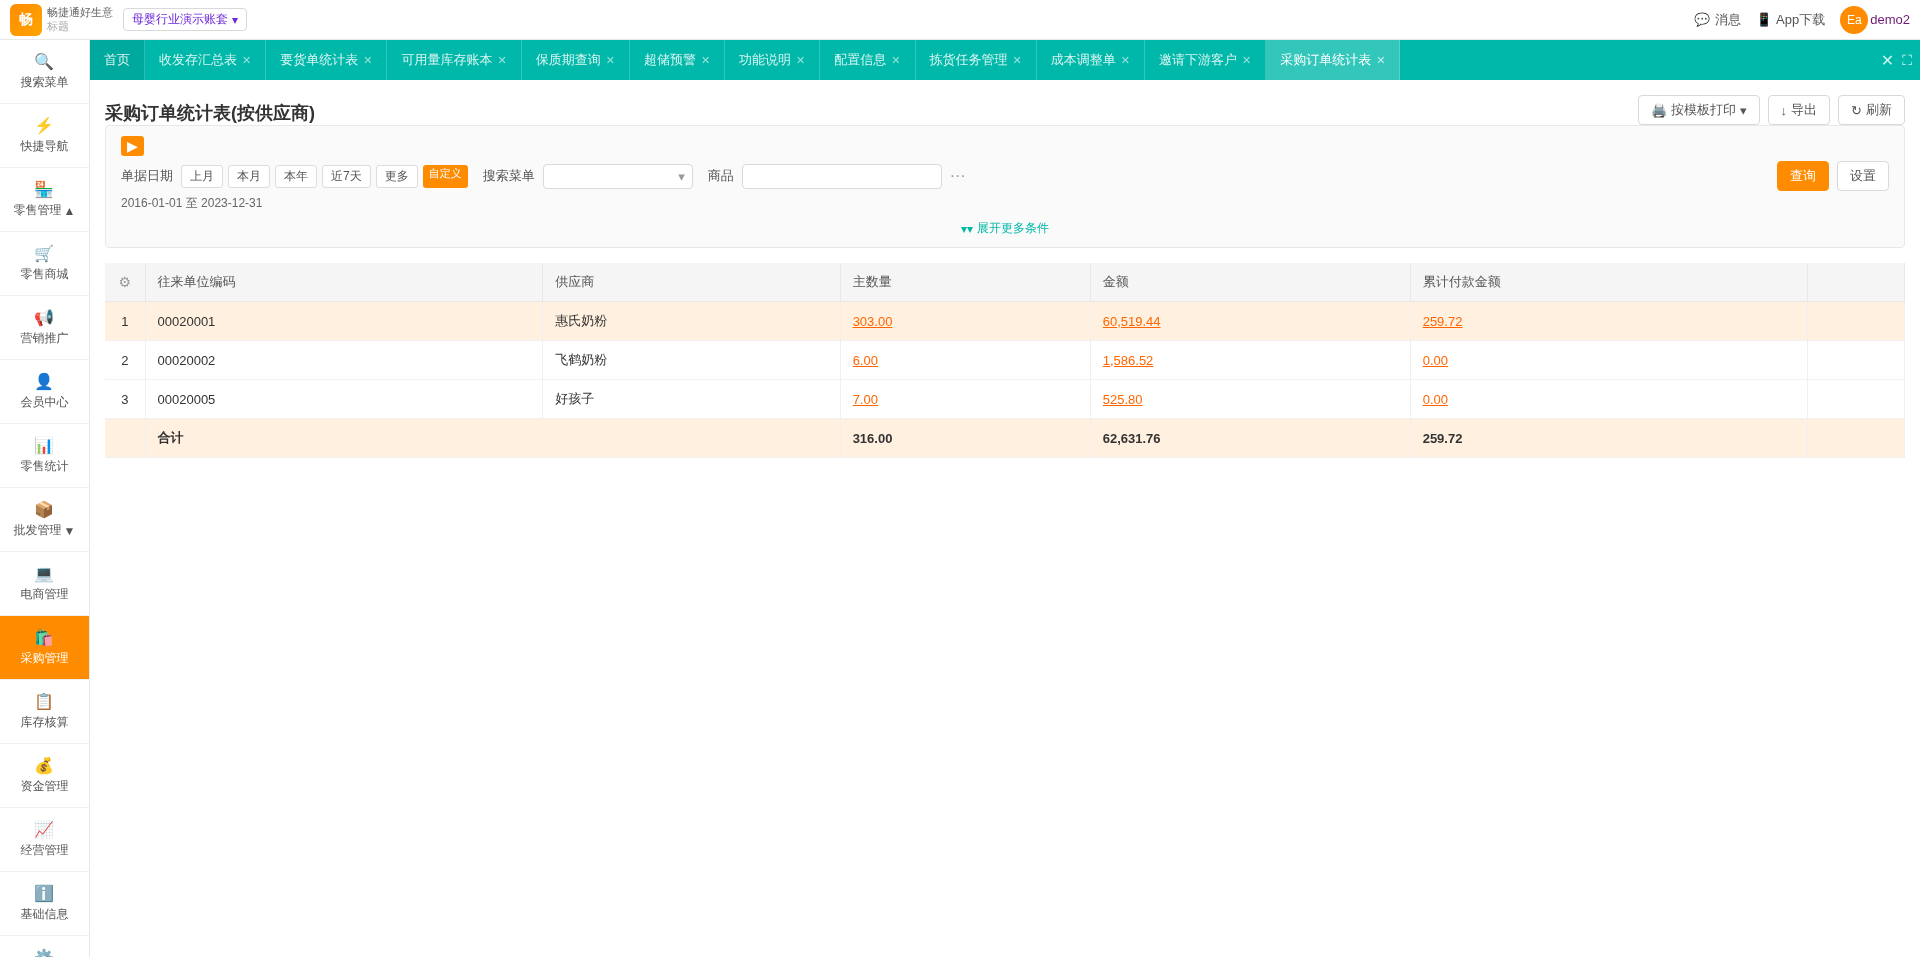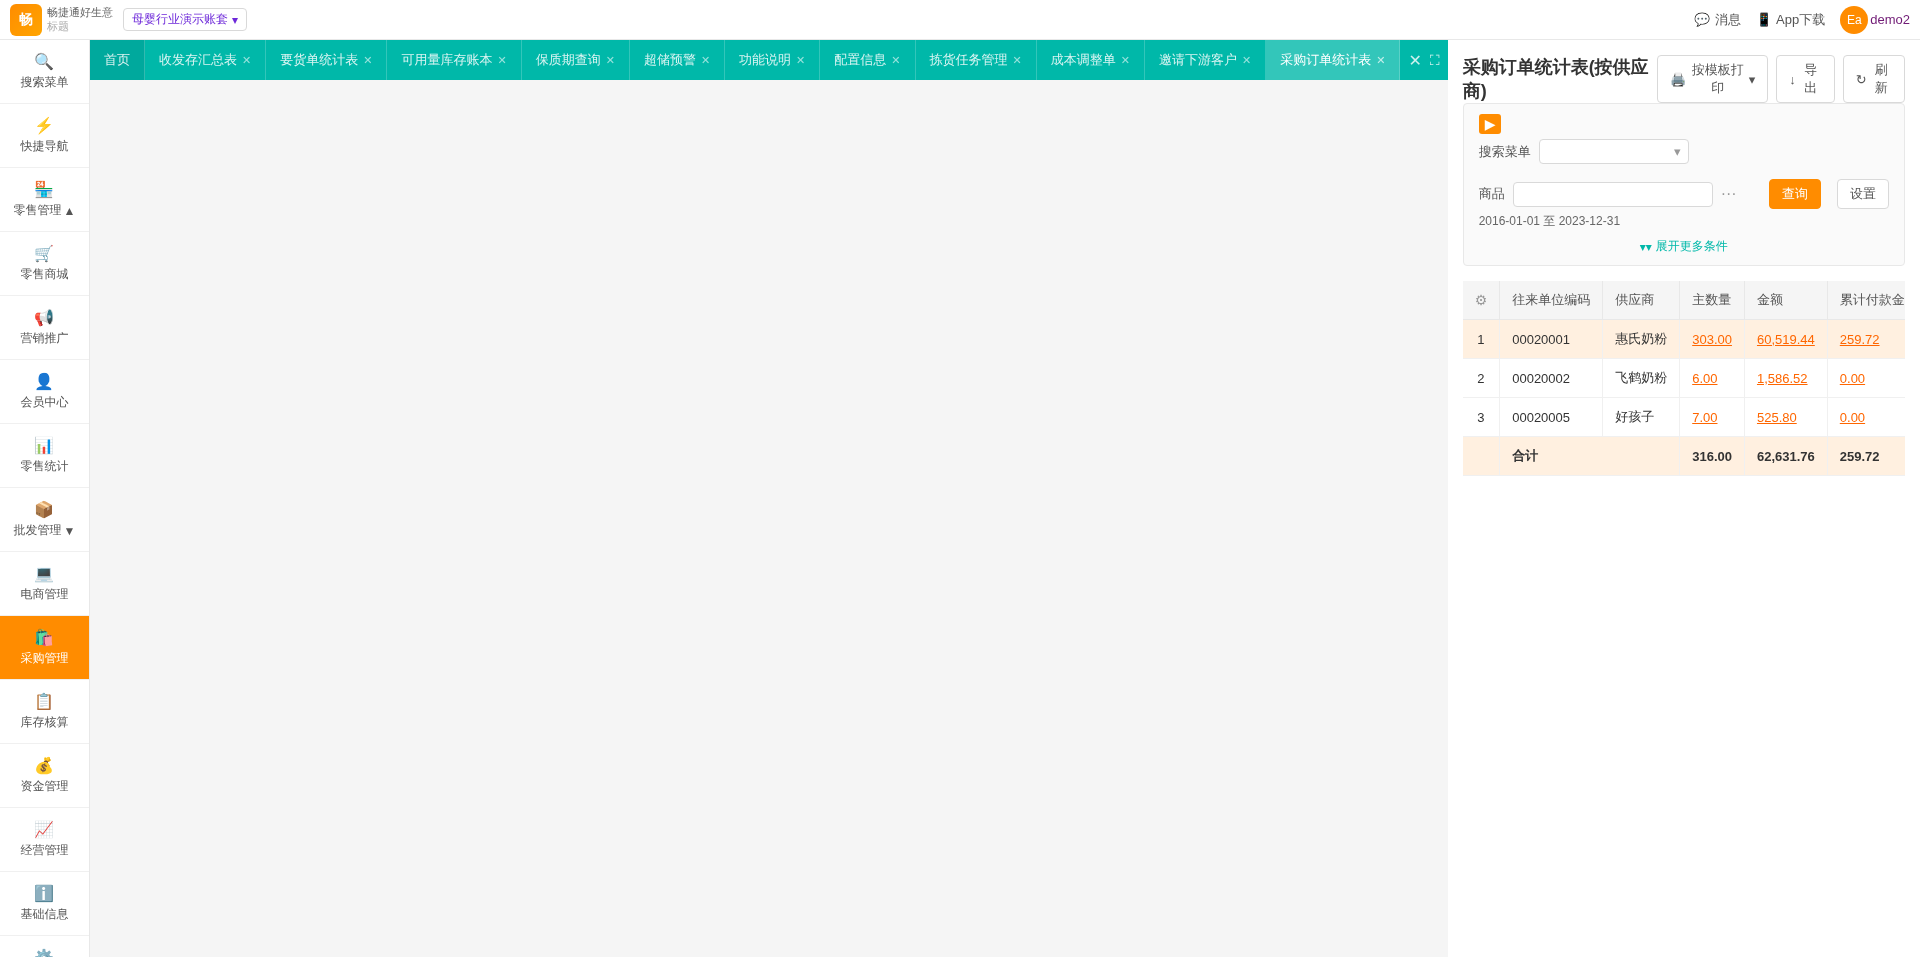--- a/index.html
+++ b/index.html
@@ -21,21 +21,21 @@
     .main-layout { display: flex; flex: 1; overflow: hidden; }
 
     
     .sidebar { width: 90px; background: #fff; border-right: 1px solid #e8e8e8; display: flex; flex-direction: column; overflow-y: auto; }
     .sidebar-item { padding: 12px 5px; text-align: center; cursor: pointer; color: #555; font-size: 12px; border-bottom: 1px solid #f0f0f0; display: flex; flex-direction: column; align-items: center; gap: 3px; }
     .sidebar-item.active { background: #ff8c00; color: white; }
     .sidebar-item .item-icon { font-size: 16px; }
     .sidebar-item-with-arrow { display: flex; align-items: center; justify-content: center; gap: 2px; }
 
     
-    .content-area { flex: 1; display: flex; flex-direction: row; overflow: hidden; }
+    .content-area { flex: 1; display: flex; flex-direction: column; overflow: hidden; }
 
     
     .page-content { flex: 1; overflow-y: auto; background: #fff; padding: 15px; }
 
     
     .nav-tabs { display: flex; align-items: center; background: #00b8a9; height: 40px; padding: 0; }
     .nav-tab { padding: 0 14px; height: 40px; display: flex; align-items: center; color: rgba(255,255,255,0.85); font-size: 13px; cursor: pointer; gap: 5px; border-right: 1px solid rgba(255,255,255,0.2); }
     .nav-tab.active { background: rgba(255,255,255,0.2); color: white; align-items: center; }
     .nav-tab .close-x { font-size: 11px; opacity: 0.7; }
     .nav-tab-home { background: #00a99d; }
@@ -265,34 +265,45 @@
             </button>
           </div>
         </div>
 
         <div class="filter-area">
           <div style="display:flex;align-items:center;gap:5px;margin-bottom:5px;">
             <span style="background:#ff8c00;color:white;padding:2px 6px;border-radius:3px;cursor:pointer;font-size:14px;">▶</span>
           </div>
           <div class="filter-row">
             <div class="filter-item">
+              <span class="filter-label">单据日期</span>
+              <div class="date-btns">
+                <button class="date-btn">上月</button>
+                <button class="date-btn">本月</button>
+                <button class="date-btn">本年</button>
+                <button class="date-btn">近7天</button>
+                <button class="date-btn">更多</button>
+                <span class="date-tag">自定义</span>
+              </div>
+            </div>
+            <div class="filter-item">
               <span class="filter-label">搜索菜单</span>
               <div class="select-wrapper">
                 <select class="filter-select">
                   <option value=""></option>
                 </select>
                 <span class="select-arrow">▾</span>
               </div>
             </div>
             <div class="filter-item">
               <span class="filter-label">商品</span>
               <input type="text" class="filter-input" style="">
               <span class="filter-dots">···</span>
             </div>
-            <div style="margin-left:auto;display:flex;gap:16px;">
+            <div style="margin-left:auto;display:flex;gap:8px;">
               <button class="btn btn-primary">
                 <span>查询</span>
               </button>
               <button class="btn btn-outline">
                 <span>设置</span>
               </button>
             </div>
           </div>
           <div style="color:#666;font-size:12px;margin-top:4px;">
             <span>2016-01-01 至 2023-12-31</span>

